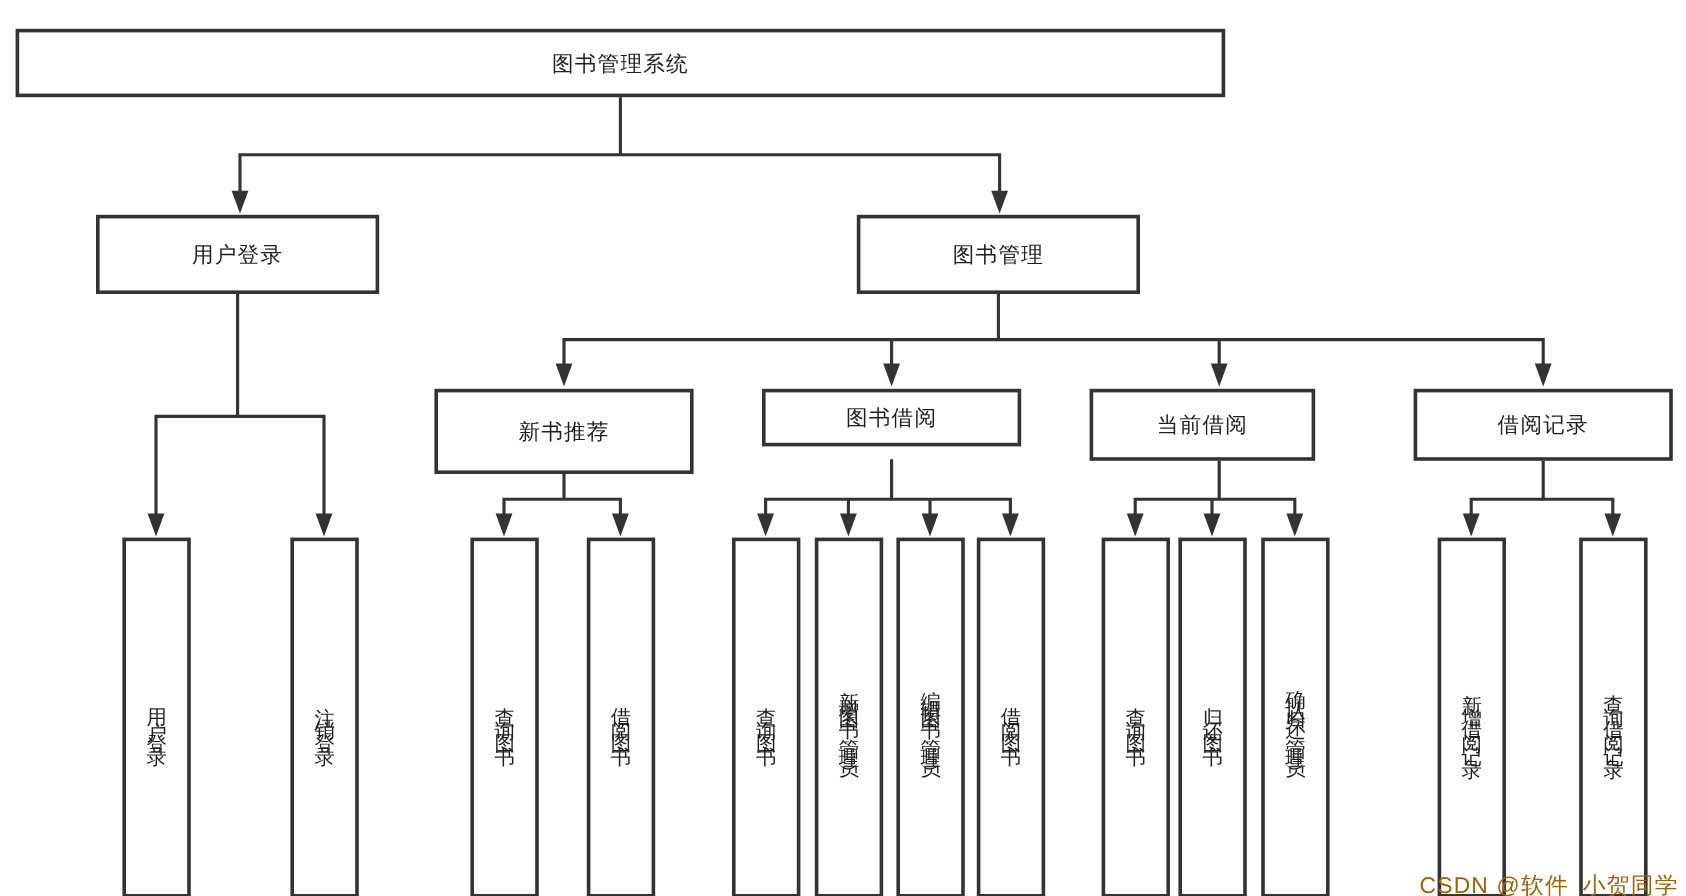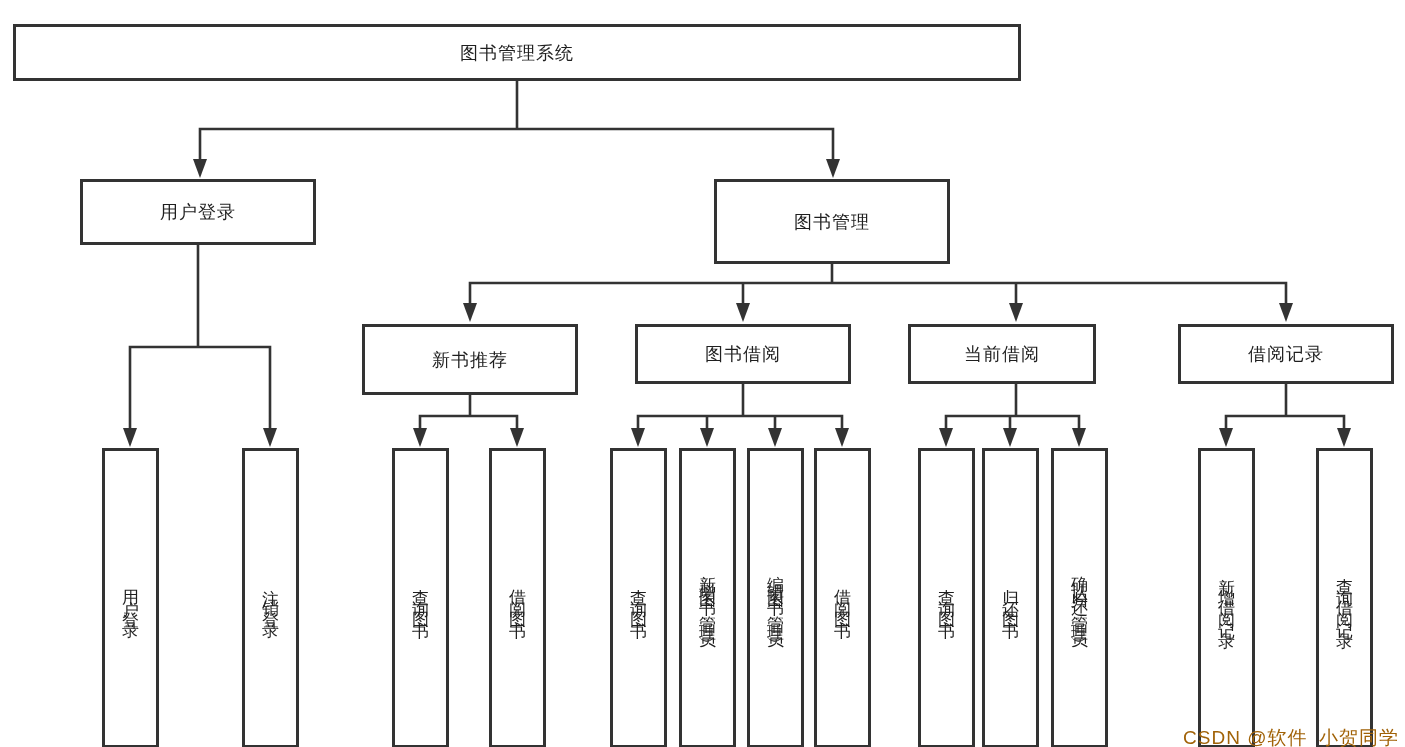--- a/index.html
+++ b/index.html
@@ -127,24 +127,24 @@
       <polygon points="1010,436 1003,417 1017,417"></polygon>
       <polygon points="1079,436 1072,417 1086,417"></polygon>
       <polygon points="1226,436 1219,417 1233,417"></polygon>
       <polygon points="1344,436 1337,417 1351,417"></polygon>
     </g>
   </svg>
 
   <div class="hbox" style="left:13px; top:13px; width:1008px; height:57px;">图书管理系统</div>
 
   <div class="hbox" style="left:80px; top:168px; width:236px; height:66px;">用户登录</div>
-  <div class="hbox" style="left:714px; top:168px; width:236px; height:85px;">图书管理</div>
+  <div class="hbox" style="left:714px; top:168px; width:236px; height:66px;">图书管理</div>
 
   <div class="hbox" style="left:362px; top:313px; width:216px; height:71px;">新书推荐</div>
-  <div class="hbox" style="left:635px; top:313px; width:216px; height:60px;">图书借阅</div>
+  <div class="hbox" style="left:635px; top:313px; width:216px; height:48px;">图书借阅</div>
   <div class="hbox" style="left:908px; top:313px; width:188px; height:60px;">当前借阅</div>
   <div class="hbox" style="left:1178px; top:313px; width:216px; height:60px;">借阅记录</div>
 
   <div class="vbox" style="left:102px;">
     <span class="vlabel">用户登录</span>
   </div>
   <div class="vbox" style="left:242px;">
     <span class="vlabel">注销登录</span>
   </div>
 

